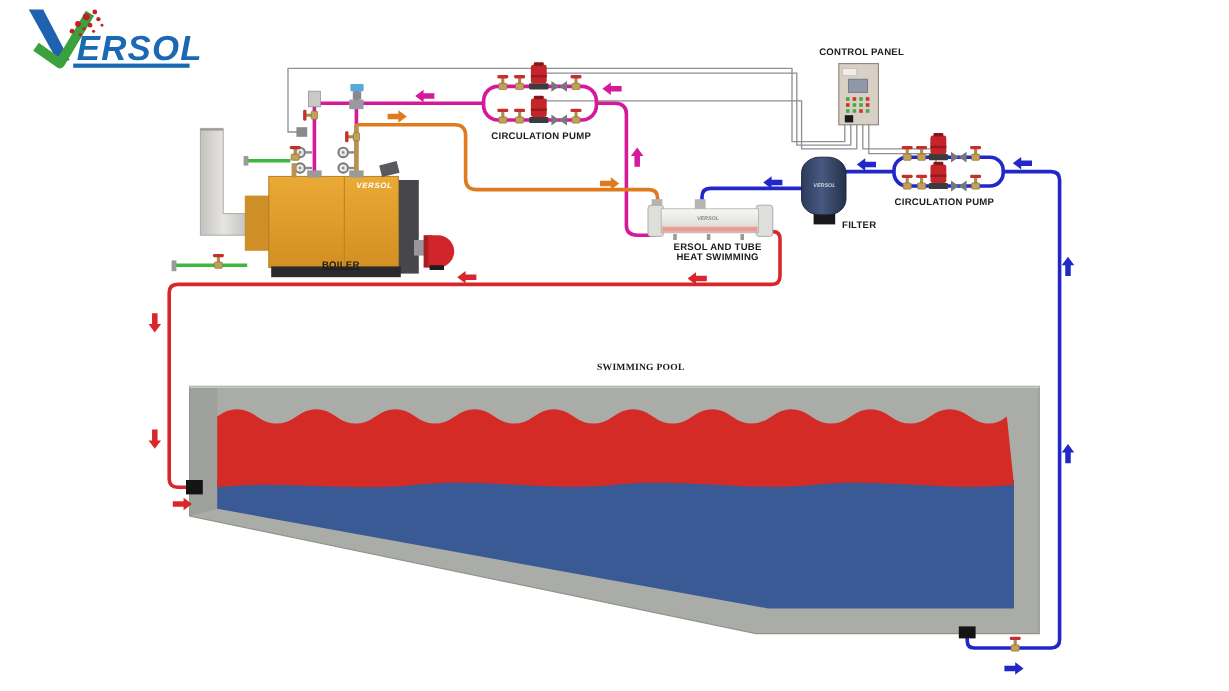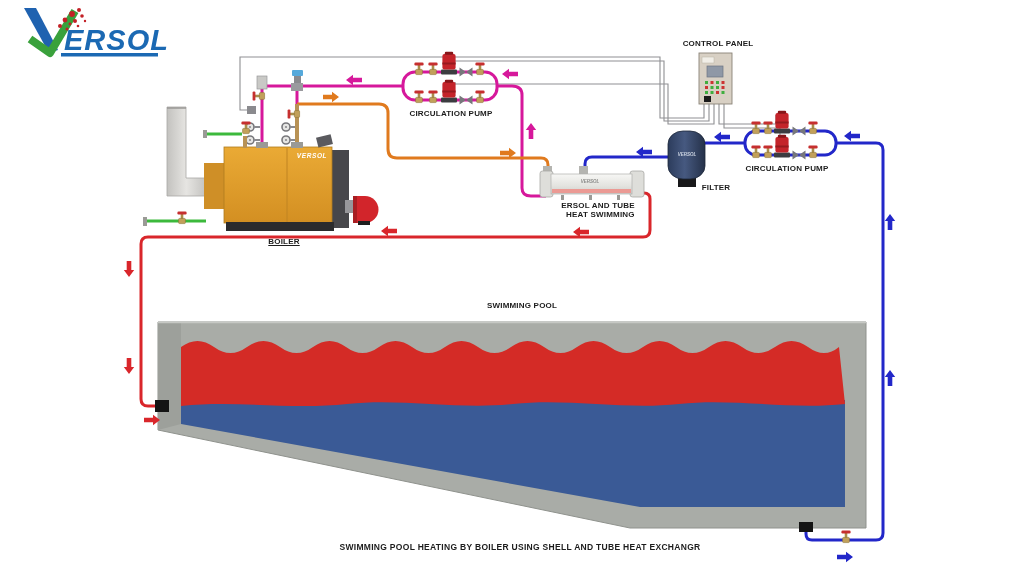--- a/index.html
+++ b/index.html
@@ -1,20 +1,20 @@
 <!DOCTYPE html>
 <html><head>
 <meta charset="utf-8">
 <style>
   html,body{margin:0;padding:0;background:#ffffff;}
   .stage{position:relative;width:1024px;height:576px;background:#ffffff;overflow:hidden;
          font-family:"Liberation Sans",sans-serif;}
   .stage svg.diagram{position:absolute;left:0;top:0;}
   .lbl{position:absolute;font-size:8px;font-weight:700;color:#1c1c1c;letter-spacing:.2px;
-       white-space:nowrap;transform:translateX(-50%);line-height:9px;text-align:right;}
+       white-space:nowrap;transform:translateX(-50%);line-height:9px;text-align:center;}
   .caption{font-size:8.5px;letter-spacing:.3px;}
   .mark{position:absolute;font-weight:700;transform:translateX(-50%);white-space:nowrap;}
   .mark-boiler{font-size:6.5px;color:#ffffff;font-style:italic;letter-spacing:.6px;}
   .mark-hx{font-size:4.5px;color:#8a8a88;font-style:italic;}
   .mark-filter{font-size:4.5px;color:#cdd5e2;font-style:italic;}
   .logo{position:absolute;left:8px;top:4px;width:190px;height:60px;}
 </style>
 </head>
 <body>
 
@@ -284,17 +284,16 @@
 <div class="mark mark-filter" style="left:687px;top:152px;">VERSOL</div>
 
 <div class="lbl" style="left:718px;top:39px;">CONTROL PANEL</div>
 <div class="lbl" style="left:451px;top:109px;">CIRCULATION PUMP</div>
 <div class="lbl" style="left:787px;top:164px;">CIRCULATION PUMP</div>
 <div class="lbl" style="left:598px;top:201px;">
   <span>ERSOL AND TUBE</span><br>
   <span>HEAT SWIMMING</span>
 </div>
 <div class="lbl" style="left:692px;top:183px;padding-left:48px;">FILTER</div>
-<div class="lbl" style="left:284px;top:237px;text-decoration:underline;">BOILER</div>
-<div class="lbl" style="left:522px;top:301px;">SWIMMING POOL</div>
-<div class="lbl caption" style="left:520px;top:543px;">SWIMMING POOL HEATING BY BOILER USING SHELL AND TUBE HEAT EXCHANGR</div>
+<div class="lbl" style="left:284px;top:216px;text-decoration:underline;">BOILER</div>
+<div class="lbl" style="left:534px;top:301px;font-family:Liberation Serif, serif;">SWIMMING POOL</div>
 
 </div>
 
 </body></html>

